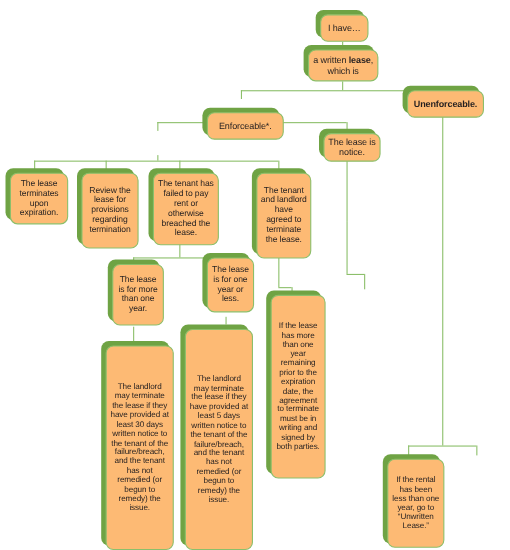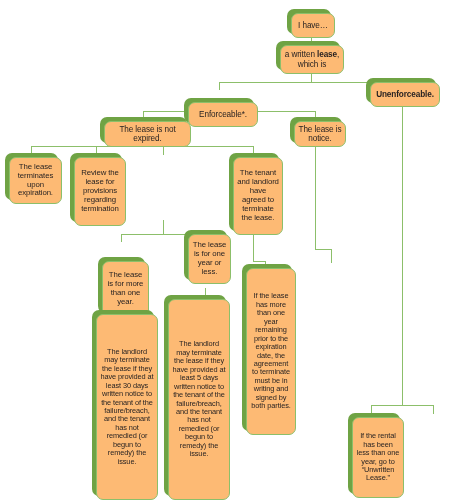--- a/index.html
+++ b/index.html
@@ -143,26 +143,20 @@
     </div>
   </div>
 
   <div class="node" style="left:366px; top:78px; width:70px; height:25px;font-weight:bold;">
     <div class="shadow"></div>
     <div class="face">
       <span class="txt f9">Unenforceable.</span>
     </div>
   </div>
 
-  <div class="node" style="left:100px; top:117px; width:87px; height:26px;">
-    <div class="shadow"></div>
-    <div class="face">
-      <span class="txt f9">The lease is not expired.</span>
-    </div>
-  </div>
 
   <div class="node" style="left:290px; top:117px; width:52px; height:26px;">
     <div class="shadow"></div>
     <div class="face">
       <span class="txt f9">The lease is notice.</span>
     </div>
   </div>
 
   <div class="node" style="left:70px; top:153px; width:52px; height:69px;">
     <div class="shadow"></div>
@@ -171,29 +165,35 @@
     </div>
   </div>
 
   <div class="node" style="left:5px; top:153px; width:53px; height:47px;">
     <div class="shadow"></div>
     <div class="face">
       <span class="txt f85">The lease terminates upon expiration.</span>
     </div>
   </div>
 
+  <div class="node" style="left:135px; top:153px; width:60px; height:66px;">
+    <div class="shadow"></div>
+    <div class="face">
+      <span class="txt f85">The tenant has failed to pay rent or otherwise breached the lease.</span>
+    </div>
+  </div>
 
   <div class="node" style="left:229px; top:153px; width:50px; height:78px;">
     <div class="shadow"></div>
     <div class="face">
       <span class="txt f85">The tenant and landlord have agreed to terminate the lease.</span>
     </div>
   </div>
 
-  <div class="node" style="left:98px; top:257px; width:47px; height:56px;">
+  <div class="node" style="left:98px; top:236px; width:47px; height:56px;">
     <div class="shadow"></div>
     <div class="face">
       <span class="txt f85">The lease is for more than one year.</span>
     </div>
   </div>
 
   <div class="node" style="left:184px; top:230px; width:43px; height:50px;">
     <div class="shadow"></div>
     <div class="face">
       <span class="txt f85">The lease is for one year or less.</span>

